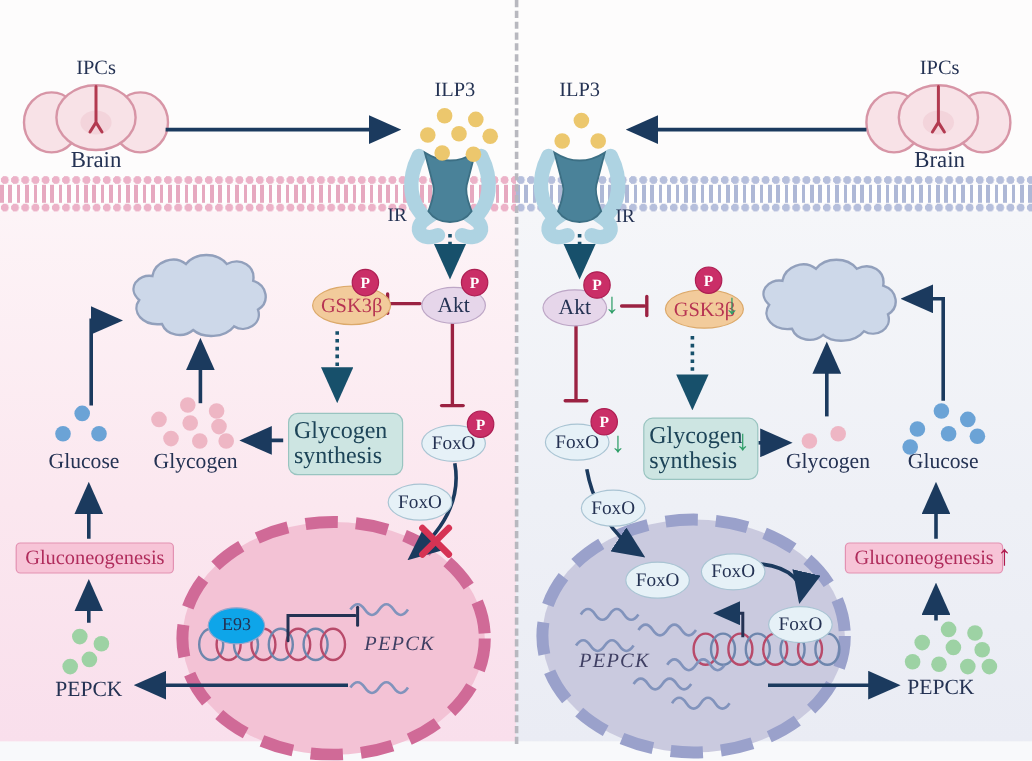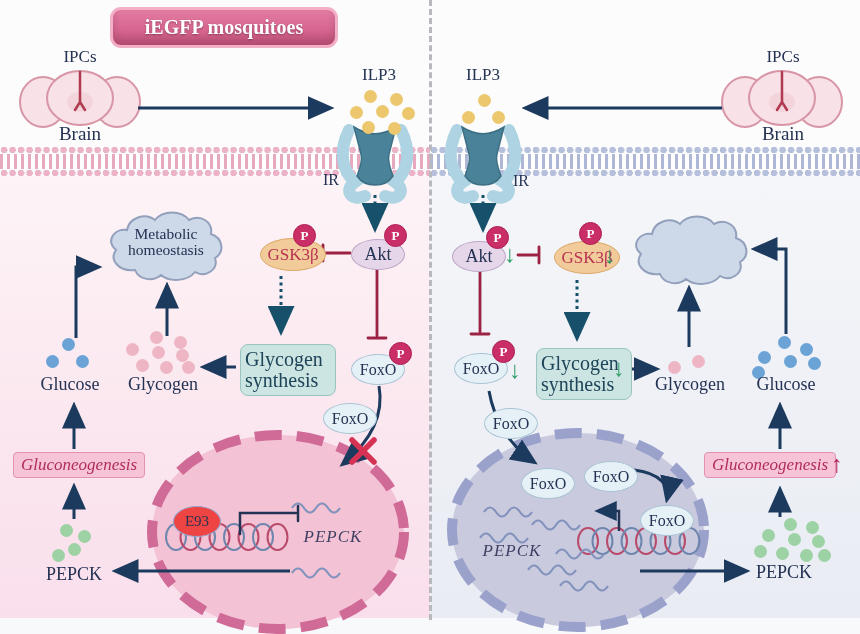--- a/index.html
+++ b/index.html
@@ -36,29 +36,29 @@
     white-space:nowrap;z-index:5;line-height:1.05;}.s16{font-size:16px;}.s17{font-size:17px;}.s18{font-size:18px;}.s19{font-size:19px;}
   .cloudtxt{white-space:normal;width:112px;font-size:15.5px;z-index:5;}
   .gene{font-style:italic;color:#3f3f63;font-size:17px;letter-spacing:1px;}
 
   
   .node{position:absolute;border-radius:50%;display:flex;align-items:center;justify-content:center;
     z-index:5;color:#243253;}
   .akt{width:52px;height:29px;background:#e6d6ea;border:1.5px solid #bda6c6;font-size:18px;}
   .gsk{width:64px;height:31px;background:#f2cb9b;border:1.5px solid #dca96a;font-size:17px;color:#b73352;margin-left:12px;}
   .foxo{width:52px;height:29px;background:#e6f1f7;border:1.5px solid #a9c4d3;font-size:16px;}
-  .e93{width:46px;height:29px;background:#ef4444;border:1.5px solid #93a4cb;font-size:15px;}
+  .e93{width:46px;height:29px;background:#0ea5e9;border:1.5px solid #93a4cb;font-size:15px;}
   .pbadge{position:absolute;width:21px;height:21px;border-radius:50%;background:#ca2e67;border:1px solid #ad1f53;
     color:#fff;font-size:13px;font-weight:bold;display:flex;align-items:center;justify-content:center;z-index:6;}
 
   
   .gsbox{position:absolute;width:86px;padding:4px 4px;border-radius:8px;background:#cde5e2;
     border:1.5px solid #99c4c0;color:#1d4458;font-size:20px;line-height:1.05;z-index:5;}
   .gngbox{position:absolute;padding:2px 7px;border-radius:4px;background:#f7c4d7;
-    border:1.5px solid #e391b2;color:#b02c5c;font-size:17px;text-align:right;z-index:5;font-style:italic;}
+    border:1.5px solid #e391b2;color:#b02c5c;font-size:17px;text-align:right;z-index:5;}
 
   .darr{position:absolute;font-size:24px;font-weight:bold;color:#2f9e68;z-index:6;line-height:1;}
   .uarr{position:absolute;font-size:24px;font-weight:bold;color:#b01c4e;z-index:6;line-height:1;}
 
   .dots{position:absolute;z-index:4;}
   .dots span{position:absolute;width:13px;height:13px;border-radius:50%;}
 </style>
 </head>
 <body>
 
@@ -210,29 +210,27 @@
     <g fill="none" stroke="#243253" stroke-width="2.5">
       <path d="M619,531 V511 H598" marker-end="url(#ahn)"></path>
     </g>
 
     <g stroke="#d63354" stroke-width="5.5" stroke-linecap="round">
       <path d="M352,440 L374,462"></path>
         <path d="M374,440 L352,462"></path>
     </g>
   </svg>
 
-  <div class="hdr hdr-left">iEGFP mosquitoes</div>
 
   <div class="divider"></div>
 
   <div class="lbl s17" style="left:80px;top:48px;">IPCs</div>
   <div class="lbl s19" style="left:80px;top:124px;">Brain</div>
   <div class="lbl s17" style="left:379px;top:66px;">ILP3</div>
   <div class="lbl s16" style="left:331px;top:172px;">IR</div>
-  <div class="lbl cloudtxt" style="left:166px;top:226px;transform:translateX(-50%);">Metabolic homeostasis</div>
 
   <div class="node gsk" style="left:248px;top:238px;">
       <span>GSK3β</span>
     </div>
   <div class="pbadge" style="left:293px;top:224px;">P</div>
   <div class="node akt" style="left:351px;top:239px;">
       <span>Akt</span>
     </div>
   <div class="pbadge" style="left:384px;top:224px;">P</div>
 

